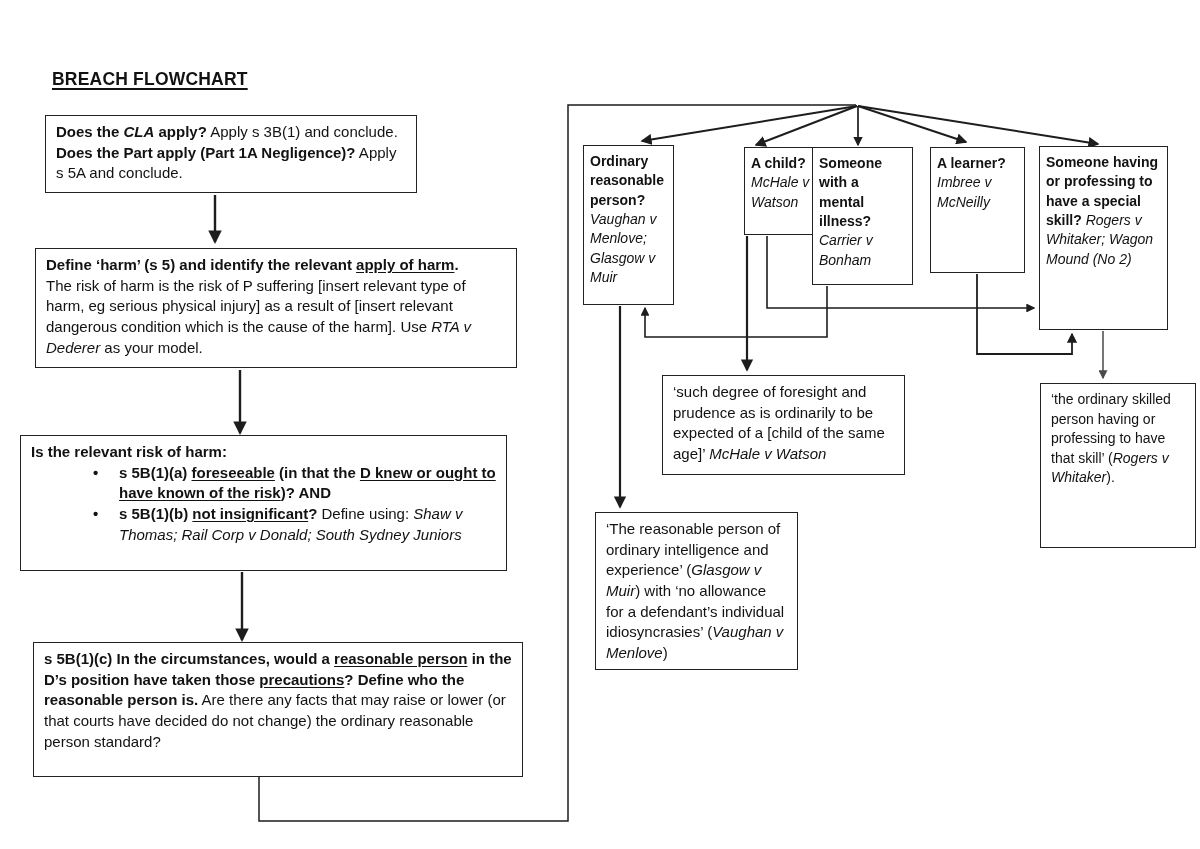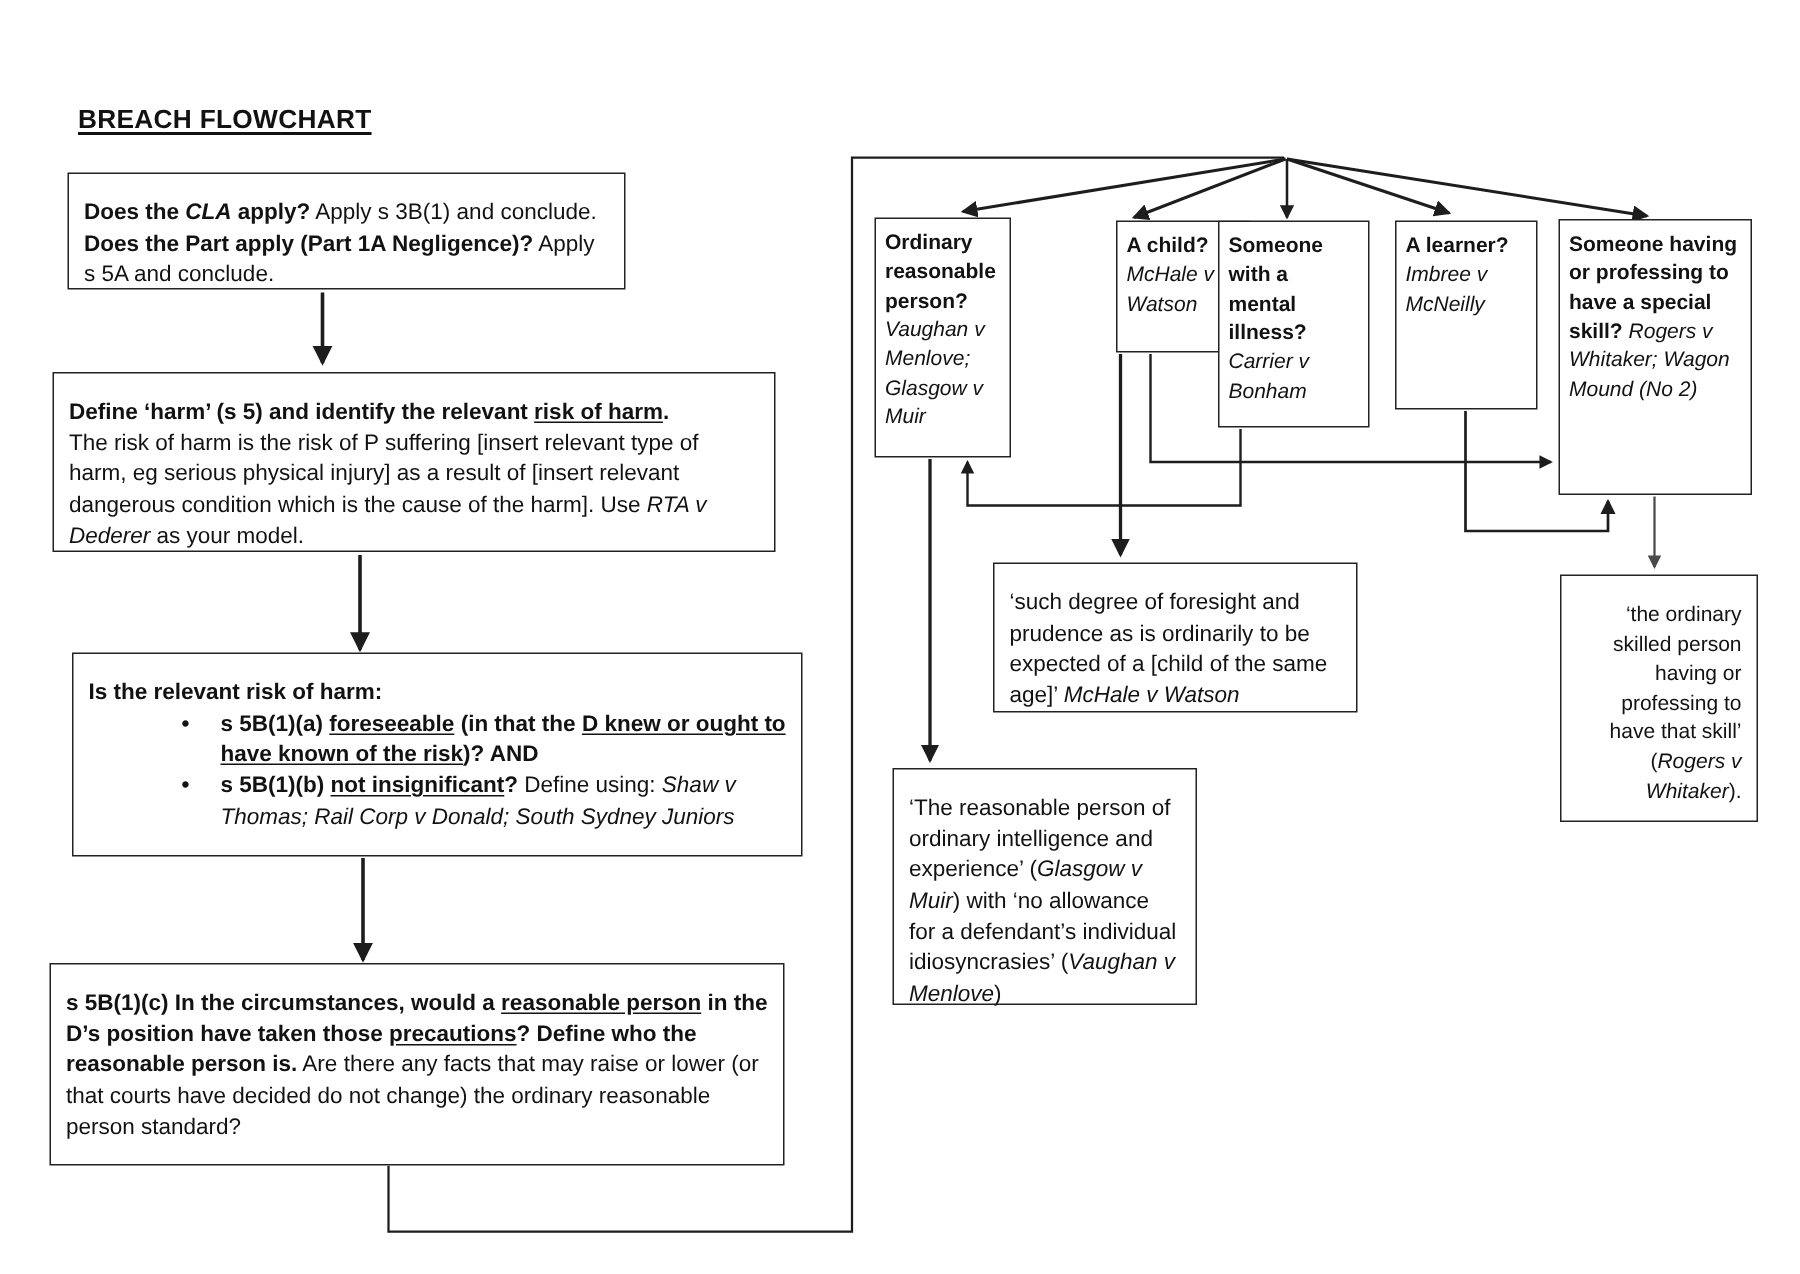--- a/index.html
+++ b/index.html
@@ -7,21 +7,21 @@
     position:relative;width:1200px;height:849px;background:#ffffff;overflow:hidden;
     font-family:"Liberation Sans",sans-serif;color:#121212;
   }
   .title{
     position:absolute;left:52px;top:69px;font-size:17.5px;font-weight:700;
     text-decoration:underline;text-underline-offset:3px;text-decoration-thickness:1.8px;
     letter-spacing:.2px;
   }
   .box{
     position:absolute;box-sizing:border-box;background:#fff;
-    border:1.7px solid #222;padding:16px 10px;font-size:15px;line-height:1.38;
+    border:1.7px solid #222;padding:6px 10px;font-size:15px;line-height:1.38;
   }
   .std{font-size:14px;line-height:1.38;padding:6px 6px;}
   .quote{font-size:15px;line-height:1.38;}
   .quote-sm{font-size:14px;line-height:1.4;}
   .bullet-item{position:relative;padding-left:88px;}
   .bullet-item::before{content:"\2022";position:absolute;left:62px;top:0;font-weight:700;}
   .st-b{font-weight:700;}
   .st-i{font-style:italic;}
   .st-u{text-decoration:underline;text-underline-offset:2px;}
   svg.wires{position:absolute;left:0;top:0;pointer-events:none;}
@@ -62,25 +62,25 @@
     <path d="M1103,331 V378" stroke="#4a4a4a" stroke-width="1.5" fill="none" marker-end="url(#arrg)"></path>
   </svg>
 
   <div class="title">BREACH FLOWCHART</div>
 
   <div class="box" style="left:45px;top:115px;width:372px;height:78px;">
     <div><span class="st-b">Does the </span><span class="st-b st-i">CLA</span><span class="st-b"> apply?</span><span> Apply s 3B(1) and conclude. </span><span class="st-b">Does the Part apply (Part 1A Negligence)?</span><span> Apply s 5A and conclude.</span></div>
   </div>
 
   <div class="box" style="left:35px;top:248px;width:482px;height:120px;">
-    <div><span class="st-b">Define ‘harm’ (s 5) and identify the relevant </span><span class="st-b st-u">risk of harm</span><span class="st-b">.</span></div>
+    <div><span class="st-b">Define ‘harm’ (s 5) and identify the relevant </span><span class="st-b st-u">apply of harm</span><span class="st-b">.</span></div>
     <div><span>The risk of harm is the risk of P suffering [insert relevant type of harm, eg serious physical injury] as a result of [insert relevant dangerous condition which is the cause of the harm]. Use </span><span class="st-i">RTA v Dederer</span><span> as your model.</span></div>
   </div>
 
-  <div class="box" style="left:48px;top:435px;width:487px;height:136px;">
+  <div class="box" style="left:20px;top:435px;width:487px;height:136px;">
     <div><span class="st-b">Is the relevant risk of harm:</span></div>
     <div class="bullet-item"><span class="st-b">s 5B(1)(a) </span><span class="st-b st-u">foreseeable</span><span class="st-b"> (in that the </span><span class="st-b st-u">D knew or ought to have known of the risk</span><span class="st-b">)? AND</span></div>
     <div class="bullet-item"><span class="st-b">s 5B(1)(b) </span><span class="st-b st-u">not insignificant</span><span class="st-b">?</span><span> Define using: </span><span class="st-i">Shaw v Thomas; Rail Corp v Donald; South Sydney Juniors</span></div>
   </div>
 
   <div class="box" style="left:33px;top:642px;width:490px;height:135px;">
     <div><span class="st-b">s 5B(1)(c) In the circumstances, would a </span><span class="st-b st-u">reasonable person</span><span class="st-b"> in the D’s position have taken those </span><span class="st-b st-u">precautions</span><span class="st-b">? Define who the reasonable person is.</span><span> Are there any facts that may raise or lower (or that courts have decided do not change) the ordinary reasonable person standard?</span></div>
   </div>
 
   <div class="box std" style="left:583px;top:145px;width:91px;height:160px;">
@@ -104,17 +104,17 @@
   </div>
 
   <div class="box quote" style="left:595px;top:512px;width:203px;height:158px;">
     <div><span>‘The reasonable person of ordinary intelligence and experience’ (</span><span class="st-i">Glasgow v Muir</span><span>) with ‘no allowance for a defendant’s individual idiosyncrasies’ (</span><span class="st-i">Vaughan v Menlove</span><span>)</span></div>
   </div>
 
   <div class="box quote" style="left:662px;top:375px;width:243px;height:100px;">
     <div><span>‘such degree of foresight and prudence as is ordinarily to be expected of a [child of the same age]’ </span><span class="st-i">McHale v Watson</span></div>
   </div>
 
-  <div class="box quote-sm" style="left:1040px;top:383px;width:132px;height:165px;text-align:right;">
+  <div class="box quote-sm" style="left:1040px;top:383px;width:156px;height:165px;">
     <div><span>‘the ordinary skilled person having or professing to have that skill’ (</span><span class="st-i">Rogers v Whitaker</span><span>).</span></div>
   </div>
 
 </div>
 
 </body></html>

